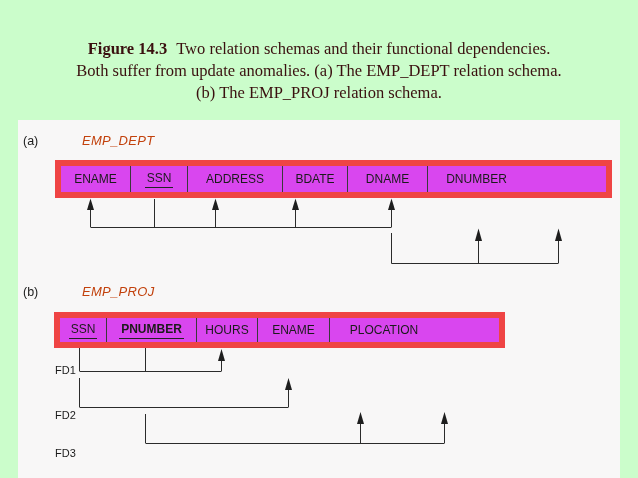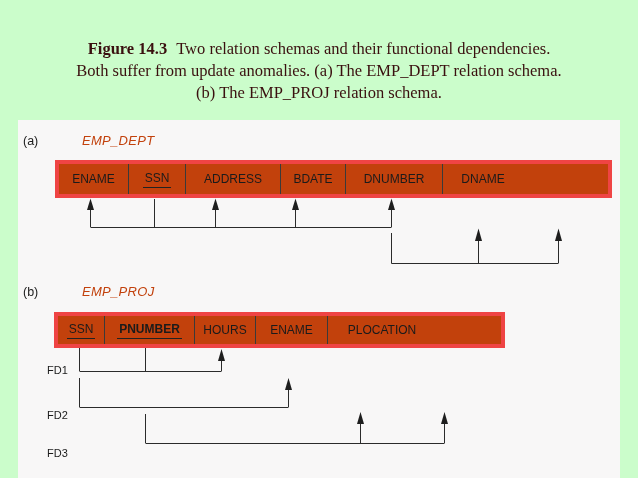--- a/index.html
+++ b/index.html
@@ -25,32 +25,32 @@
   
   .seclabel{
     position:absolute;font-size:12.5px;color:#1b1b1b;line-height:14px;
   }
   .relname{
     position:absolute;font-size:13px;color:#c2410c;line-height:14px;letter-spacing:.3px;font-style:italic;
   }
   
   .rtable{
     position:absolute;display:flex;box-sizing:border-box;
-    border:4px solid #ef4444;background:#c2410c;
+    border:6px solid #ef4444;background:#d946ef;
   }
   .cell{
     box-sizing:border-box;border-right:1px solid #3a3a3a;
     display:flex;align-items:center;justify-content:center;
   }
   .cell:last-child{border-right:none;}
   .attr{font-size:12px;color:#1b1b1b;white-space:nowrap;}
   .key{border-bottom:1.5px solid #222;padding:0 2px 2px 2px;}
   
   .fdlabel{
-    position:absolute;left:47px;font-size:11px;color:#1b1b1b;line-height:12px;
+    position:absolute;left:55px;font-size:11px;color:#1b1b1b;line-height:12px;
   }
   
   .fdsvg{position:absolute;left:0;top:0;pointer-events:none;}
   .fdline{stroke:#2b2b2b;stroke-width:1;fill:none;}
   .fdhead{fill:#1e1e1e;stroke:none;}
 </style>
 </head>
 <body>
 
 <div class="caption">
@@ -70,25 +70,25 @@
     </div>
   <div class="cell" style="width:57px;">
       <span class="attr key">SSN</span>
     </div>
   <div class="cell" style="width:95px;">
       <span class="attr">ADDRESS</span>
     </div>
   <div class="cell" style="width:65px;">
       <span class="attr">BDATE</span>
     </div>
+  <div class="cell" style="width:80px;">
+      <span class="attr">DNAME</span>
+    </div>
   <div class="cell" style="width:97px;">
       <span class="attr">DNUMBER</span>
-    </div>
-  <div class="cell" style="width:80px;">
-      <span class="attr">DNAME</span>
     </div>
 </div>
 
 <div class="seclabel" style="left:23px;top:285px;">(b)</div>
 <div class="relname" style="left:82px;top:285px;">EMP_PROJ</div>
 
 <div class="rtable" style="left:54px;top:312px;width:451px;height:36px;">
   <div class="cell" style="width:47px;">
       <span class="attr key">SSN</span>
     </div>

